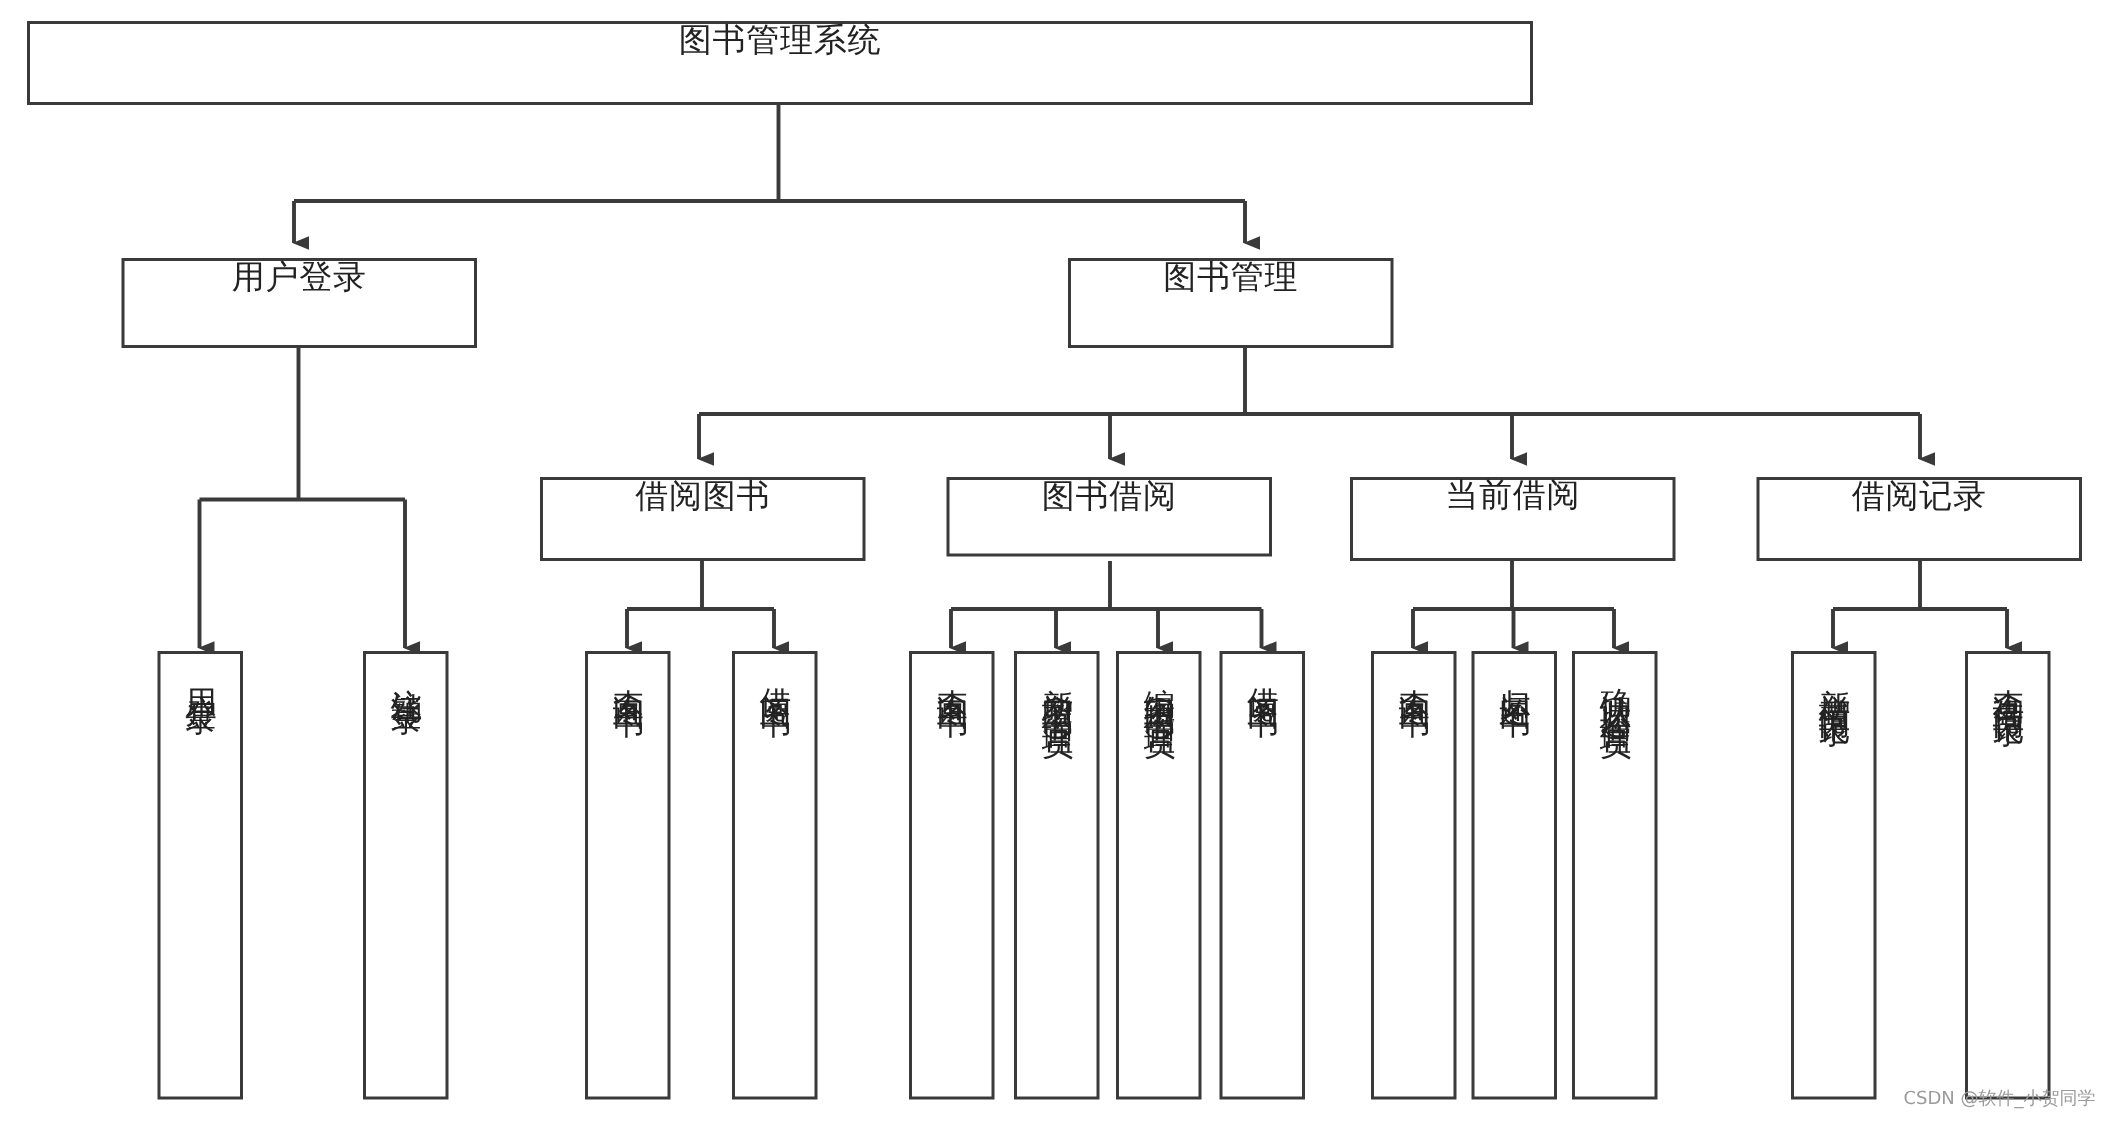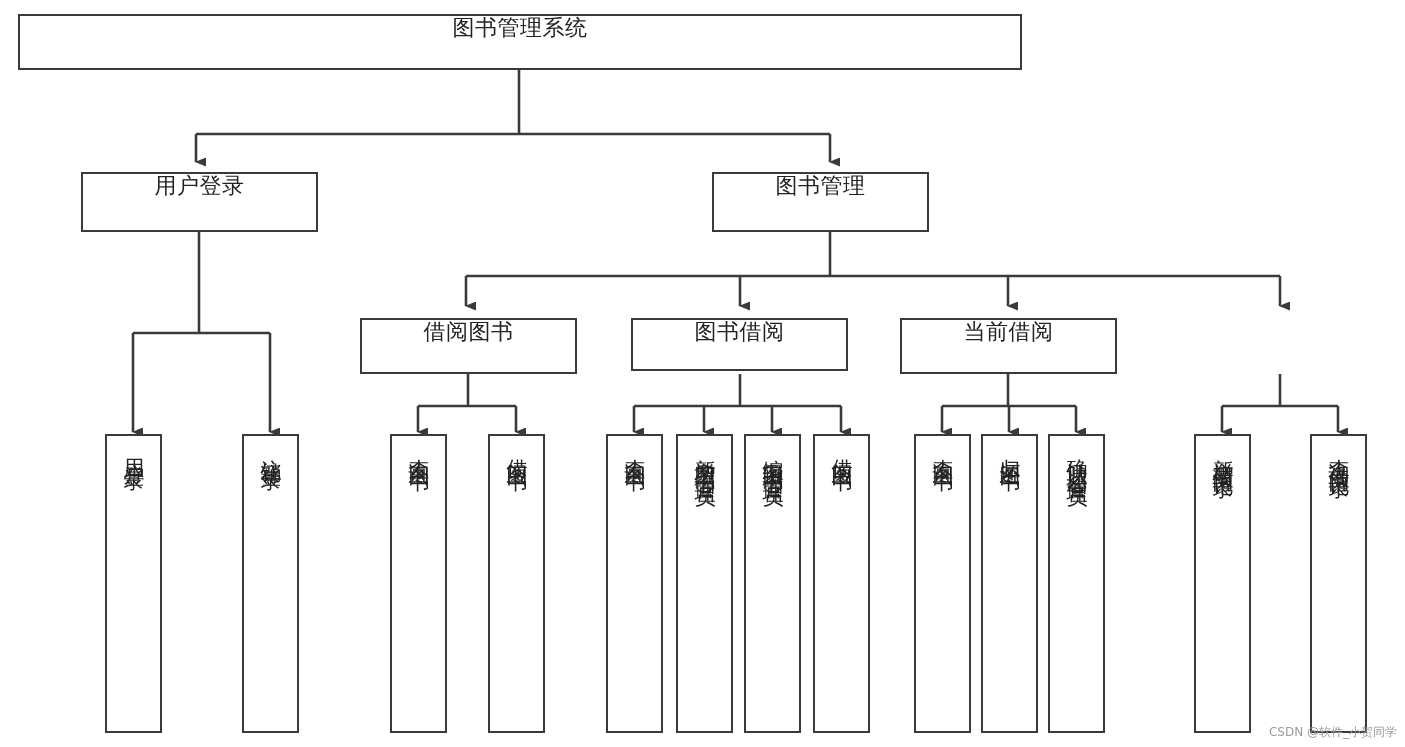--- a/index.html
+++ b/index.html
@@ -135,24 +135,27 @@
   </div>
 
   <div class="node-box" style="left:360px; top:318px; width:217px; height:56px;">
     <span class="node-label-h">借阅图书</span>
   </div>
 
   <div class="node-box" style="left:631px; top:318px; width:217px; height:53px;">
     <span class="node-label-h">图书借阅</span>
   </div>
 
-  <div class="node-box" style="left:900px; top:318px; width:217px; height:56px;">
+  <div class="node-box" style="left:900px; top:318px; width:217px; height:56px;font-family:Liberation Mono, monospace;">
     <span class="node-label-h">当前借阅</span>
   </div>
 
+  <div class="node-box" style="left:1171px; top:318px; width:217px; height:56px;">
+    <span class="node-label-h">借阅记录</span>
+  </div>
 
   <div class="node-box leaf" style="left:105px; top:434px; width:57px; height:299px;">
     <span class="node-label-v">用户登录</span>
   </div>
 
   <div class="node-box leaf" style="left:242px; top:434px; width:57px; height:299px;">
     <span class="node-label-v">注销登录</span>
   </div>
 
   <div class="node-box leaf" style="left:390px; top:434px; width:57px; height:299px;">

